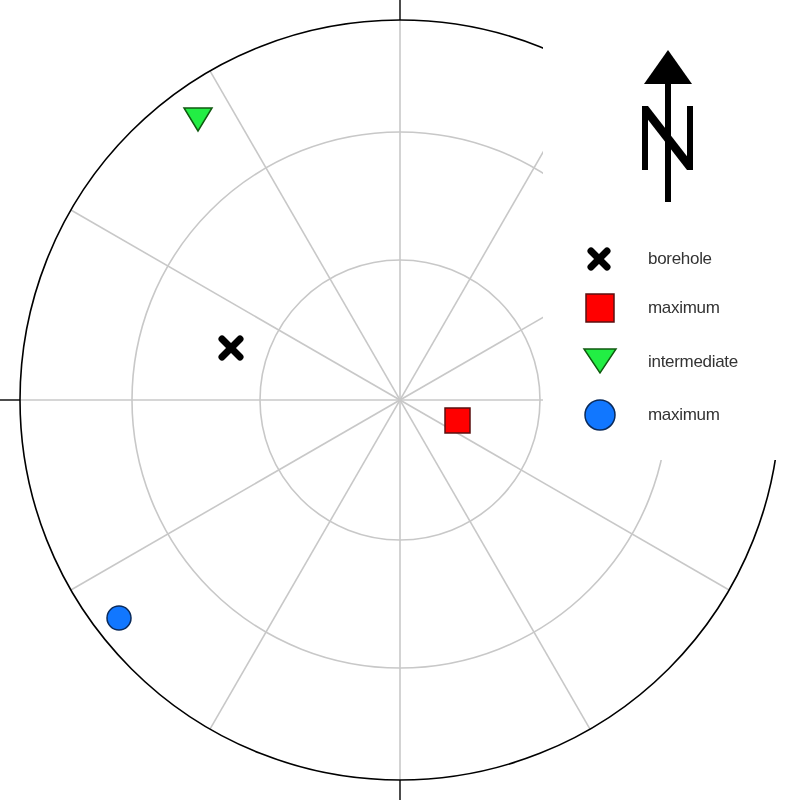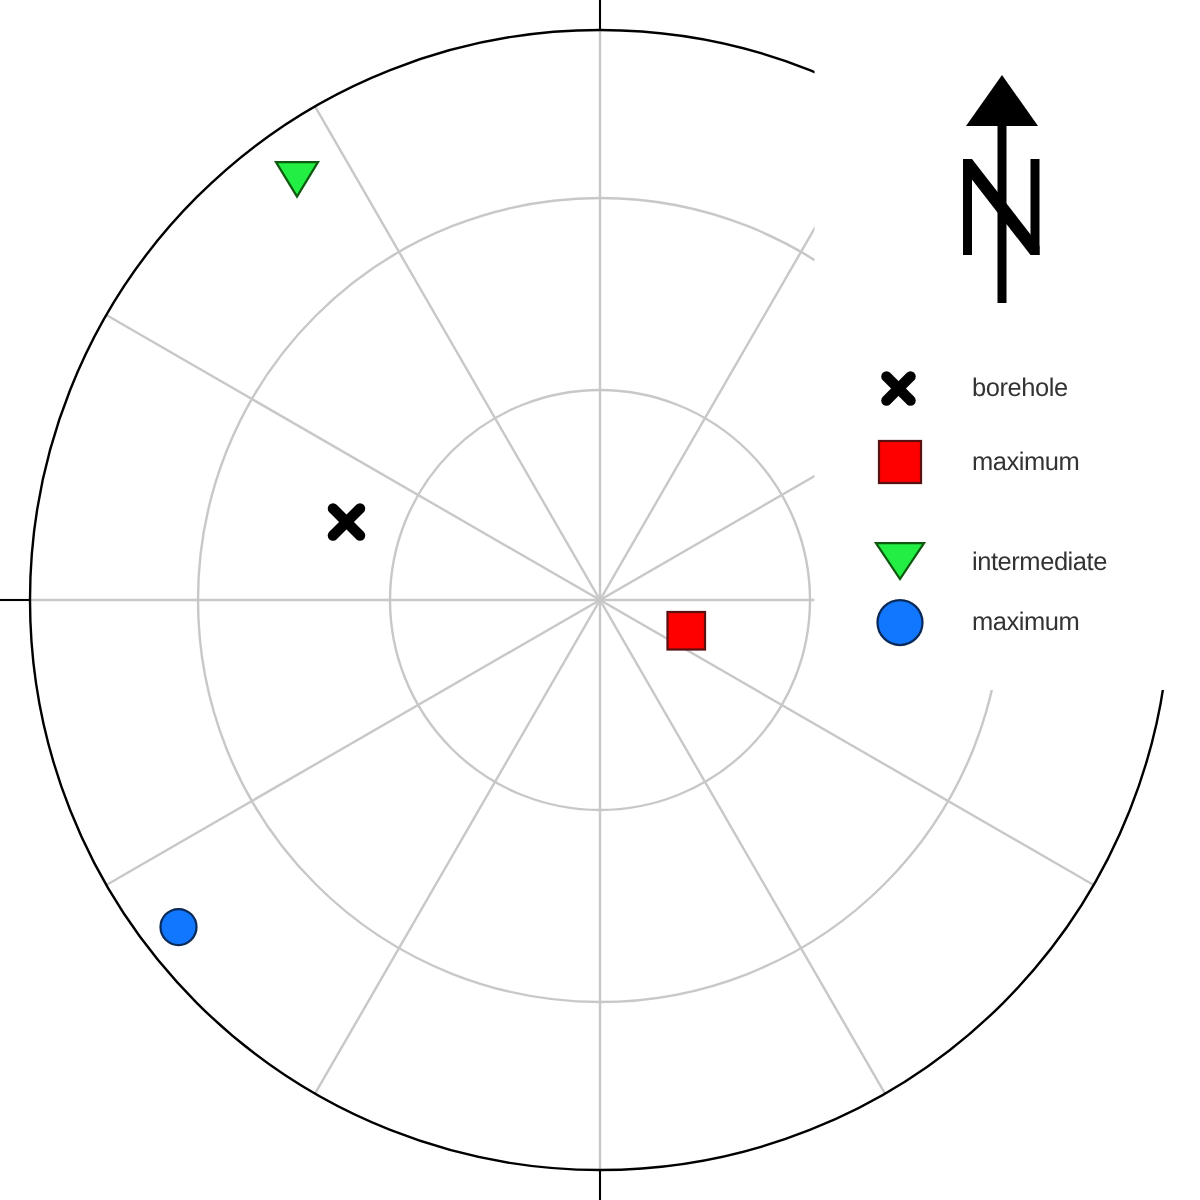--- a/index.html
+++ b/index.html
@@ -66,21 +66,21 @@
       </g>
     </svg>
     <span class="legend-label">borehole</span>
   </div>
   <div class="legend-item" style="top:49px;">
     <svg class="legend-symbol" viewBox="0 0 40 40">
       <rect x="6" y="5" width="28" height="28" fill="#ff0000" stroke="#5a1010" stroke-width="1.5"></rect>
     </svg>
     <span class="legend-label">maximum</span>
   </div>
-  <div class="legend-item" style="top:116px;">
+  <div class="legend-item" style="top:103px;">
     <svg class="legend-symbol" viewBox="0 0 40 40">
       <polygon points="4,6 36,6 20,30" fill="#22ee44" stroke="#105a10" stroke-width="1.5"></polygon>
     </svg>
     <span class="legend-label">intermediate</span>
   </div>
   <div class="legend-item" style="top:156px;">
     <svg class="legend-symbol" viewBox="0 0 40 40">
       <circle cx="20" cy="19" r="15" fill="#1177ff" stroke="#0a2a5a" stroke-width="1.5"></circle>
     </svg>
     <span class="legend-label">maximum</span>

